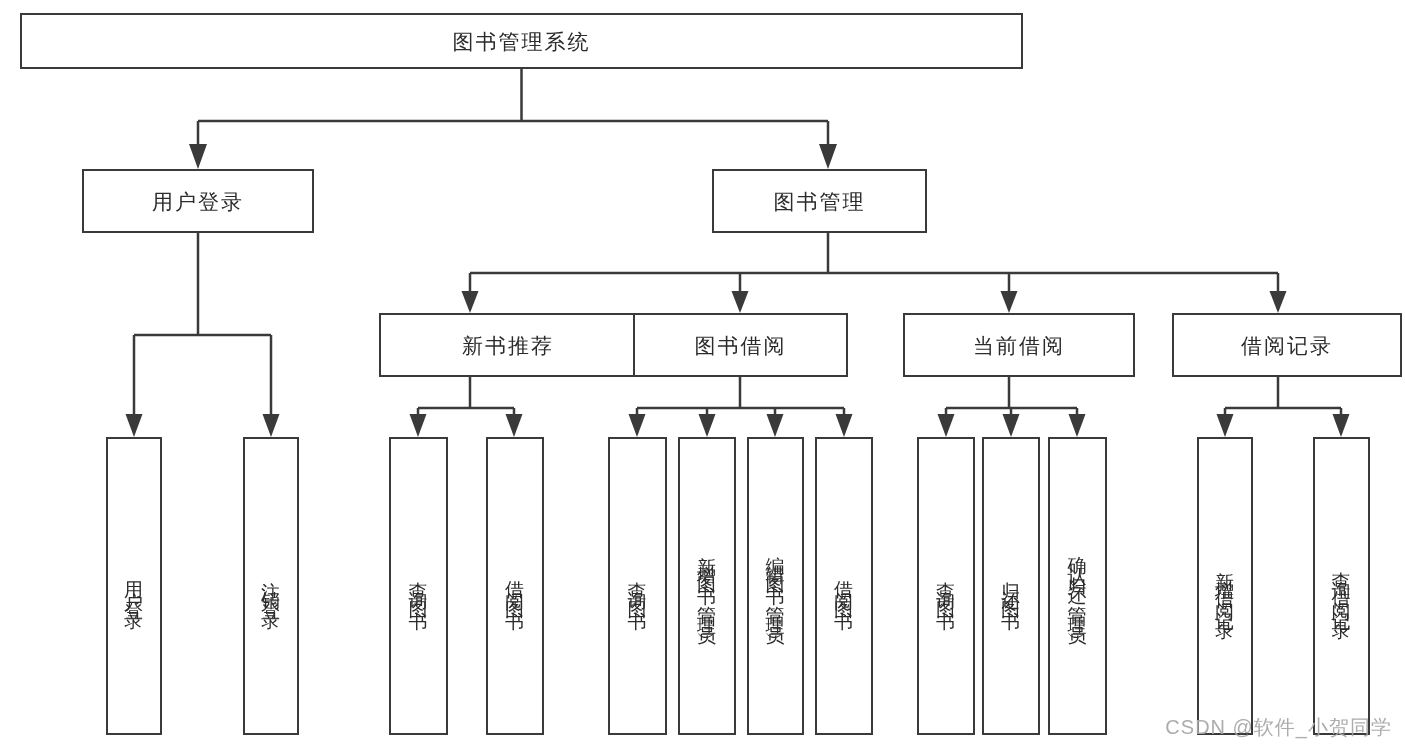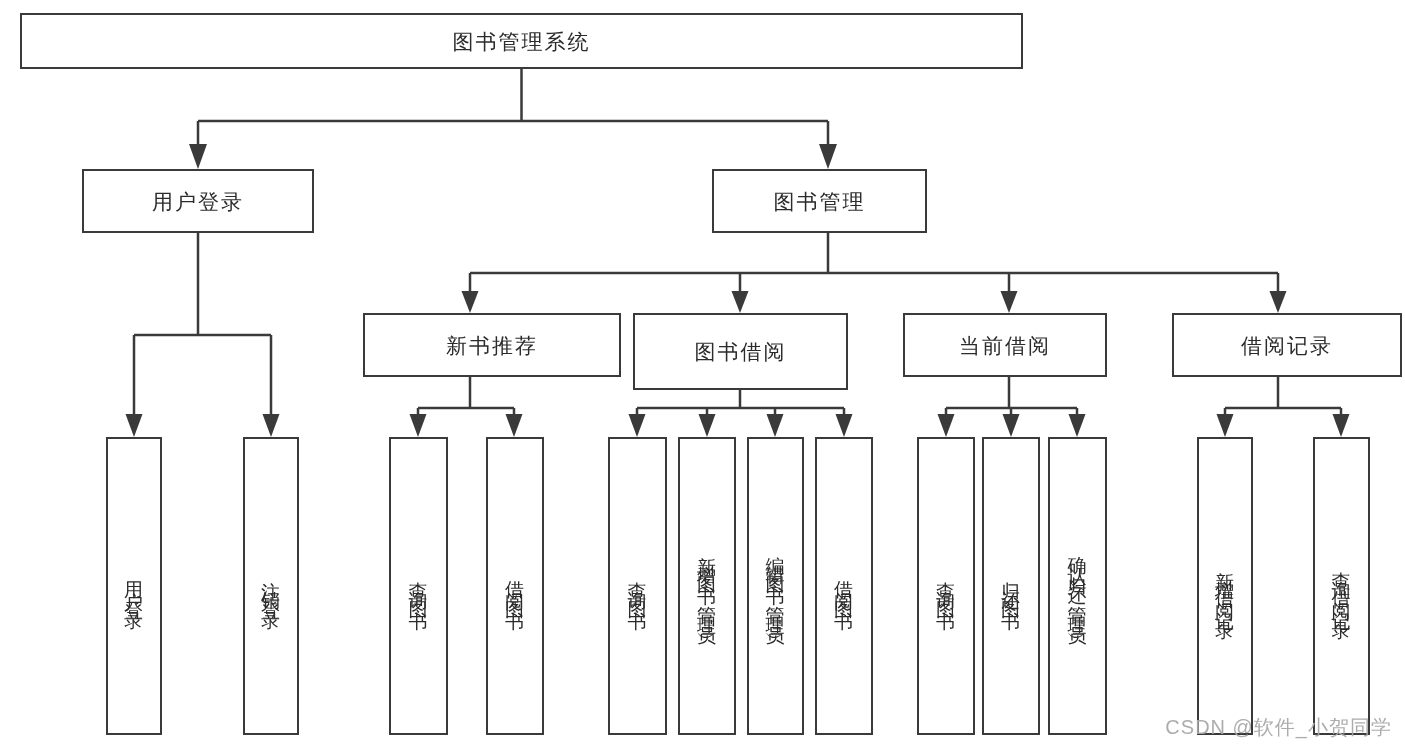--- a/index.html
+++ b/index.html
@@ -68,23 +68,23 @@
     <path d="M1278 377 L1278 408 M1225 408 L1341 408 M1225 408 L1225 417 M1341 408 L1341 417"></path>
     <polygon points="1216.5,414 1233.5,414 1225,437"></polygon>
     <polygon points="1332.5,414 1349.5,414 1341,437"></polygon>
   </svg>
 
   <div class="box hbox" style="left:20px; top:13px; width:1003px; height:56px;">图书管理系统</div>
 
   <div class="box hbox" style="left:82px; top:169px; width:232px; height:64px;">用户登录</div>
   <div class="box hbox" style="left:712px; top:169px; width:215px; height:64px;">图书管理</div>
 
-  <div class="box hbox" style="left:363px; top:313px; width:258px; height:64px;">新书推荐</div>
-  <div class="box hbox" style="left:633px; top:313px; width:215px; height:77px;">图书借阅</div>
-  <div class="box hbox" style="left:903px; top:313px; width:204px; height:64px;">当前借阅</div>
+  <div class="box hbox" style="left:379px; top:313px; width:258px; height:64px;">新书推荐</div>
+  <div class="box hbox" style="left:633px; top:313px; width:215px; height:64px;">图书借阅</div>
+  <div class="box hbox" style="left:903px; top:313px; width:232px; height:64px;">当前借阅</div>
   <div class="box hbox" style="left:1172px; top:313px; width:230px; height:64px;">借阅记录</div>
 
   <div class="box vbox" style="left:106px; top:437px; width:56px; height:298px;">用户登录</div>
   <div class="box vbox" style="left:243px; top:437px; width:56px; height:298px;">注销登录</div>
 
   <div class="box vbox" style="left:389px; top:437px; width:59px; height:298px;">查询图书</div>
   <div class="box vbox" style="left:486px; top:437px; width:58px; height:298px;">借阅图书</div>
 
   <div class="box vbox" style="left:608px; top:437px; width:59px; height:298px;">查询图书</div>
   <div class="box vbox" style="left:678px; top:437px; width:58px; height:298px;">新增图书（管理员）</div>

